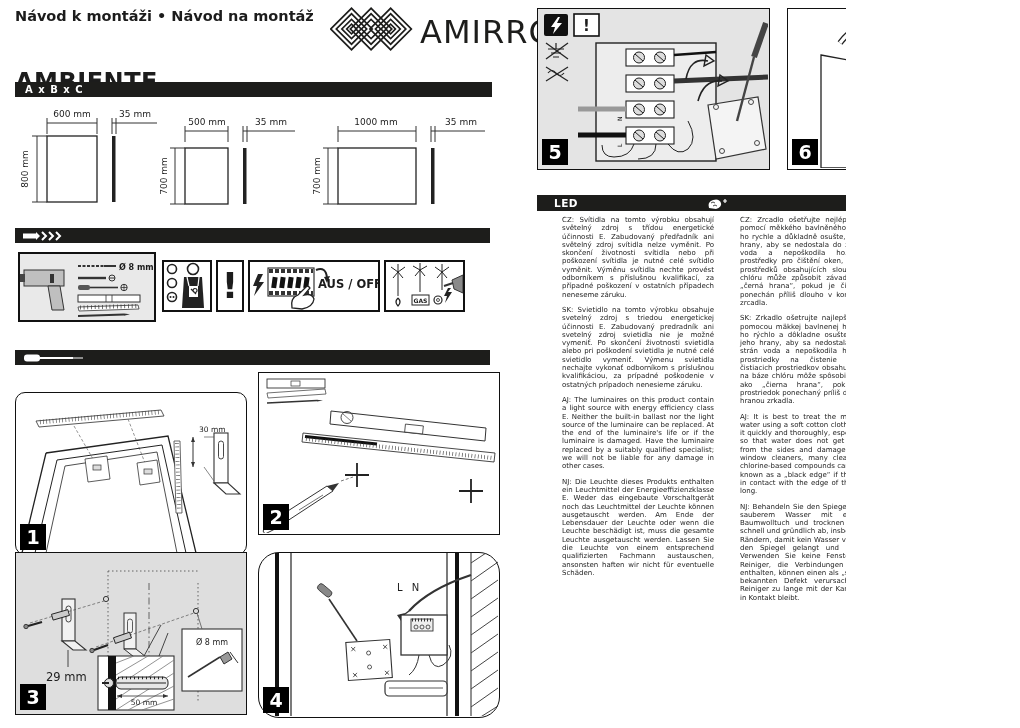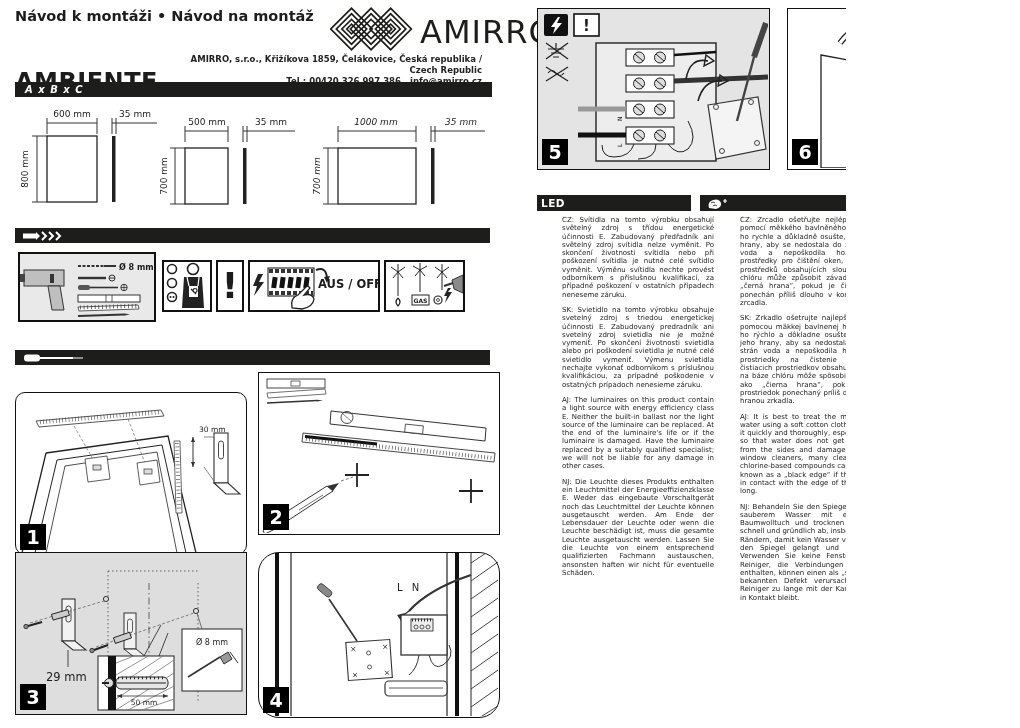--- a/index.html
+++ b/index.html
@@ -52,26 +52,22 @@
           <rect x="-15" y="-15" width="30" height="30" transform="rotate(45)"></rect>
           <rect x="-11" y="-11" width="22" height="22" transform="rotate(45)"></rect>
           <rect x="-7" y="-7" width="14" height="14" transform="rotate(45)"></rect>
           <rect x="-3.5" y="-3.5" width="7" height="7" transform="rotate(45)"></rect>
         </g>
       </g>
     </svg>
   </div>
   <div class="h-brand">AMIRRO</div>
 
-  <div class="h-addr">
-    <div>AMIRRO, s.r.o.,  Křižíkova 1859, Čelákovice, Česká republika / Czech Republic</div>
-    <div>Tel.: 00420 326 997 386 , info@amirro.cz</div>
-  </div>
-
-  <div class="bar" style="left:15px;top:82px;width:467px;height:15px;padding-left:10px;font-style:italic;">
+
+  <div class="bar" style="left:15px;top:82px;width:467px;height:15px;padding-left:10px;">
     <span>A x B x C</span>
   </div>
 
   <div class="abs" style="left:15px;top:104px;text-align:center;">
     <svg width="145" height="130" viewBox="0 0 145 130">
       <text x="57" y="13" text-anchor="middle" class="dimlabel" font-size="9">600 mm</text>
       <line x1="32" y1="19" x2="82" y2="19" stroke="#333" stroke-width="1"></line>
       <line x1="32" y1="14" x2="32" y2="30" stroke="#333" stroke-width="1"></line>
       <line x1="82" y1="14" x2="82" y2="30" stroke="#333" stroke-width="1"></line>
       <rect x="32" y="32" width="50" height="66" fill="#fff" stroke="#222" stroke-width="1.3"></rect>
@@ -99,21 +95,21 @@
       <line x1="15" y1="36" x2="30" y2="36" stroke="#333" stroke-width="1"></line>
       <line x1="15" y1="92" x2="30" y2="92" stroke="#333" stroke-width="1"></line>
       <rect x="88" y="36" width="3.5" height="56" fill="#222"></rect>
       <text x="116" y="13" text-anchor="middle" font-size="9">35 mm</text>
       <line x1="88" y1="19" x2="140" y2="19" stroke="#333" stroke-width="1"></line>
       <line x1="88" y1="14" x2="88" y2="30" stroke="#333" stroke-width="1"></line>
       <line x1="92" y1="14" x2="92" y2="30" stroke="#333" stroke-width="1"></line>
     </svg>
   </div>
 
-  <div class="abs" style="left:300px;top:112px;font-style:italic;">
+  <div class="abs" style="left:300px;top:112px;">
     <svg width="190" height="124" viewBox="0 0 190 124">
       <text x="76" y="13" text-anchor="middle" font-size="9">1000 mm</text>
       <line x1="38" y1="19" x2="116" y2="19" stroke="#333" stroke-width="1"></line>
       <line x1="38" y1="14" x2="38" y2="30" stroke="#333" stroke-width="1"></line>
       <line x1="116" y1="14" x2="116" y2="30" stroke="#333" stroke-width="1"></line>
       <rect x="38" y="36" width="78" height="56" fill="#fff" stroke="#222" stroke-width="1.3"></rect>
       <text x="20" y="64" font-size="9" text-anchor="middle" transform="rotate(-90 20 64)">700 mm</text>
       <line x1="28" y1="36" x2="28" y2="92" stroke="#333" stroke-width="1"></line>
       <line x1="23" y1="36" x2="38" y2="36" stroke="#333" stroke-width="1"></line>
       <line x1="23" y1="92" x2="38" y2="92" stroke="#333" stroke-width="1"></line>
@@ -457,21 +453,21 @@
       <path d="M52,34 Q72,8 94,24" fill="none" stroke="#222" stroke-width="6"></path>
       <path d="M52,34 Q72,8 94,24" fill="none" stroke="#fff" stroke-width="3.4"></path>
       <polygon points="90,17 100,26 86,30" fill="#fff" stroke="#222" stroke-width="1.3"></polygon>
       <path d="M140,42 Q160,16 182,32" fill="none" stroke="#222" stroke-width="6"></path>
       <path d="M140,42 Q160,16 182,32" fill="none" stroke="#fff" stroke-width="3.4"></path>
       <polygon points="178,25 188,34 174,38" fill="#fff" stroke="#222" stroke-width="1.3"></polygon>
     </svg>
     <div class="fignum">6</div>
   </div>
 
-  <div class="bar" style="left:537px;top:195px;width:150px;height:16px;padding-left:4px;">
+  <div class="bar" style="left:537px;top:195px;width:150px;height:16px;padding-left:17px;">
     <span style="letter-spacing:.5px;font-size:10.5px;">LED</span>
   </div>
   <div class="col" style="left:562px;top:216px;width:152px;">
     <p class="para">CZ: Svítidla na tomto výrobku obsahují světelný zdroj s třídou energetické účinnosti E. Zabudovaný předřadník ani světelný zdroj svítidla nelze vyměnit. Po skončení životnosti svítidla nebo při poškození svítidla je nutné celé svítidlo vyměnit. Výměnu svítidla nechte provést odborníkem s příslušnou kvalifikací, za případné poškození v ostatních případech neneseme záruku.</p>
     <p class="para">SK: Svietidlo na tomto výrobku obsahuje svetelný zdroj s triedou energetickej účinnosti E. Zabudovaný predradník ani svetelný zdroj svietidla nie je možné vymeniť. Po skončení životnosti svietidla alebo pri poškodení svietidla je nutné celé svietidlo vymeniť. Výmenu svietidla nechajte vykonať odborníkom s príslušnou kvalifikáciou, za prípadné poškodenie v ostatných prípadoch nenesieme záruku.</p>
     <p class="para">AJ: The luminaires on this product contain a light source with energy efficiency class E. Neither the built-in ballast nor the light source of the luminaire can be replaced. At the end of the luminaire's life or if the luminaire is damaged. Have the luminaire replaced by a suitably qualified specialist; we will not be liable for any damage in other cases.</p>
     <p class="para">NJ: Die Leuchte dieses Produkts enthalten ein Leuchtmittel der Energieeffizienzklasse E. Weder das eingebaute Vorschaltgerät noch das Leuchtmittel der Leuchte können ausgetauscht werden. Am Ende der Lebensdauer der Leuchte oder wenn die Leuchte beschädigt ist, muss die gesamte Leuchte ausgetauscht werden. Lassen Sie die Leuchte von einem entsprechend qualifizierten Fachmann austauschen, ansonsten haften wir nicht für eventuelle Schäden.</p>
   </div>
 
   <div class="bar" style="left:700px;top:195px;width:163px;height:16px;padding-left:6px;">

